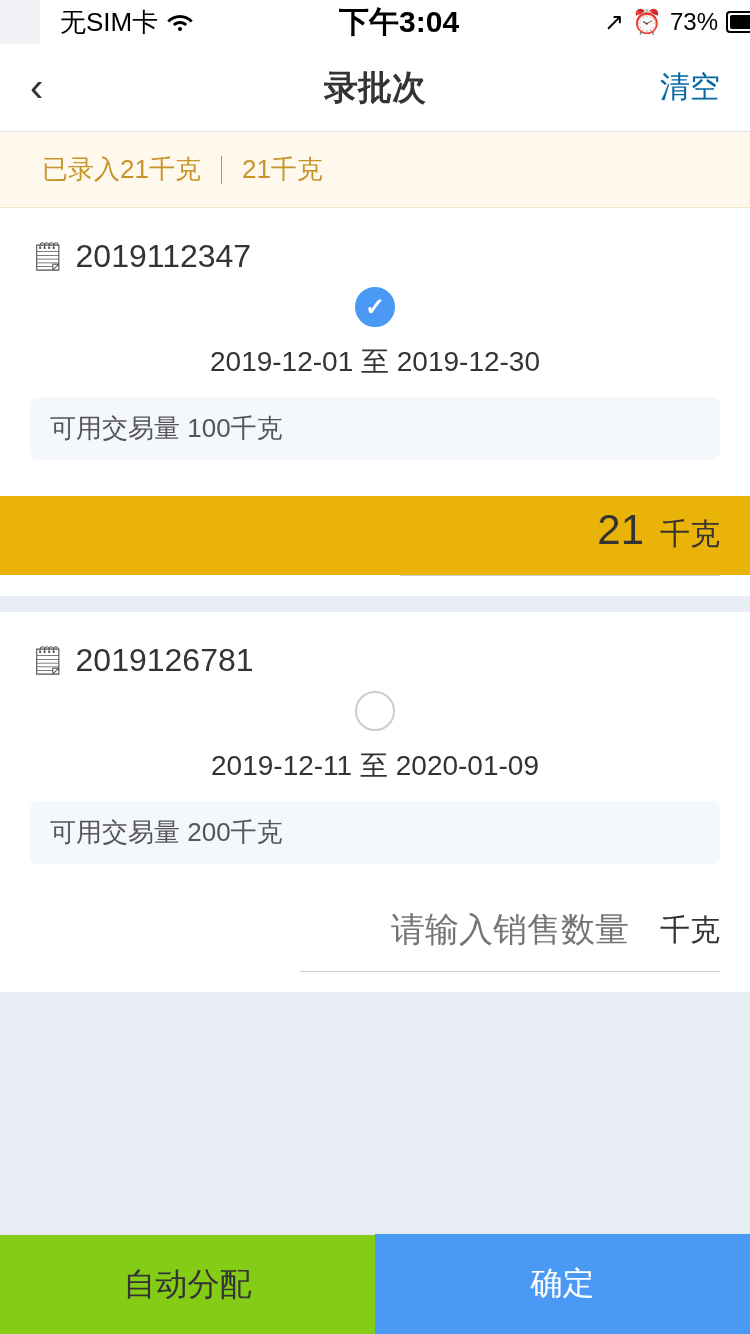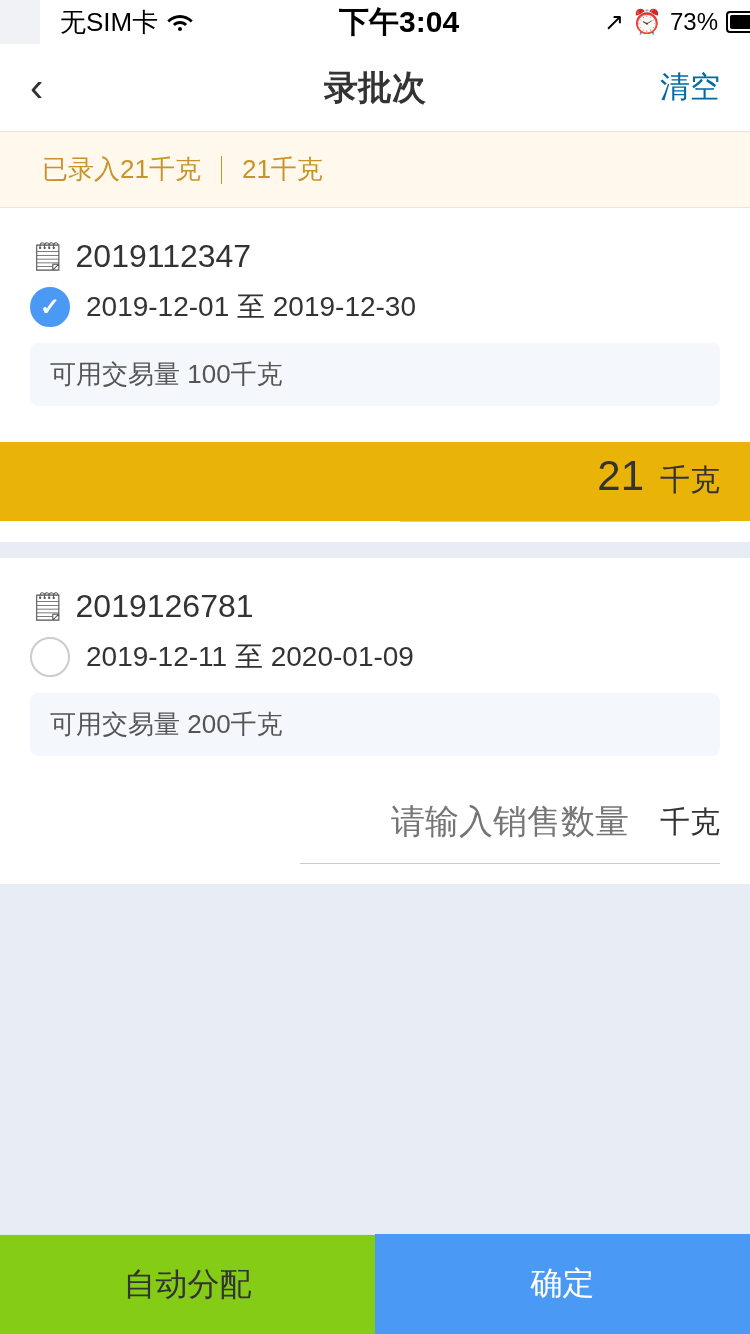--- a/index.html
+++ b/index.html
@@ -136,20 +136,21 @@
     .batch-id {
       font-size: 32px;
       color: #333;
       font-weight: 500;
     }
     .batch-date-row {
       display: flex;
       align-items: center;
       gap: 16px;
       margin-bottom: 16px;
+      flex-direction: column;
     }
     .radio-circle {
       width: 40px;
       height: 40px;
       border-radius: 50%;
       border: 2px solid #ccc;
       background: #fff;
       display: flex;
       align-items: center;
       justify-content: center;

